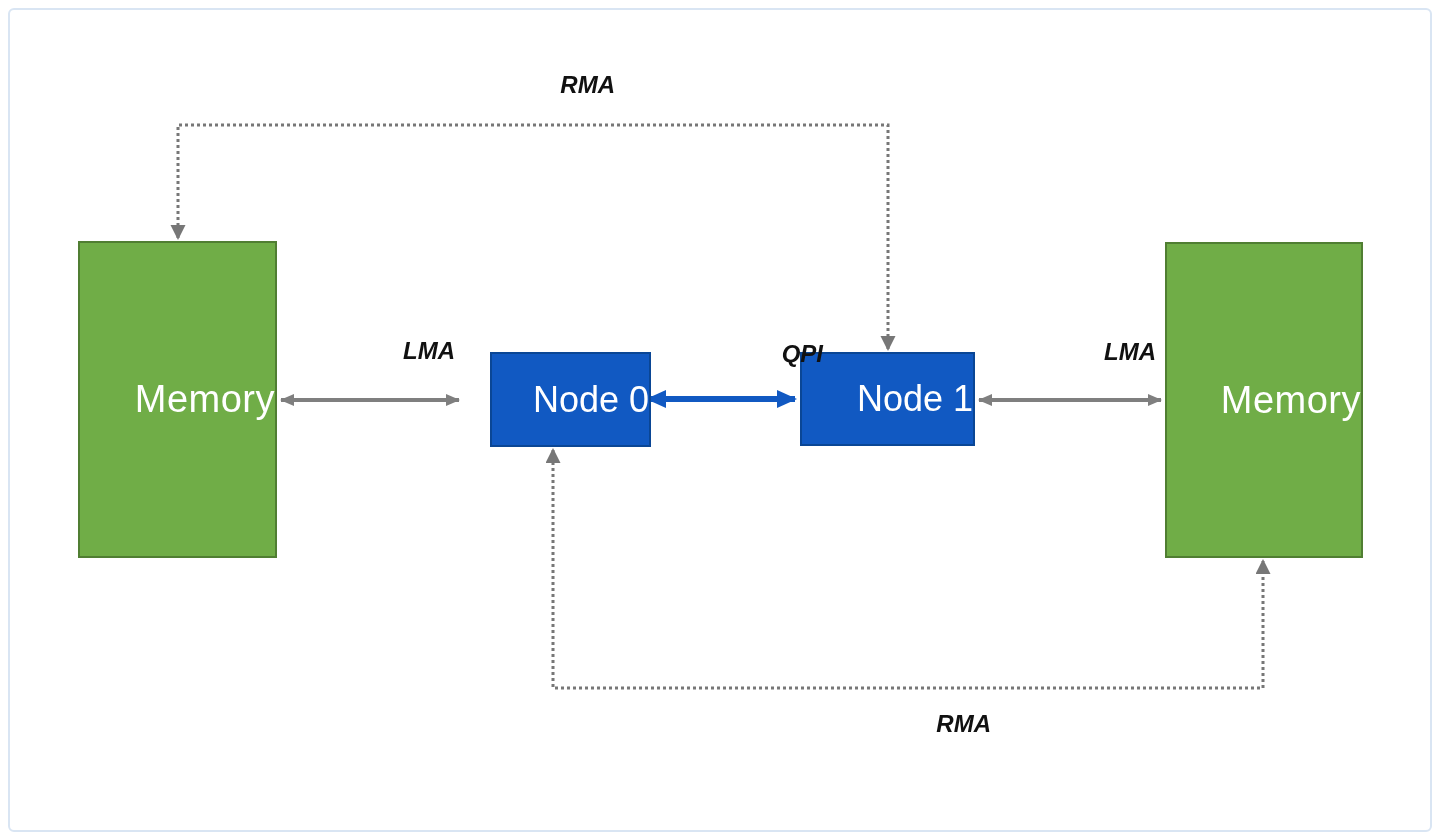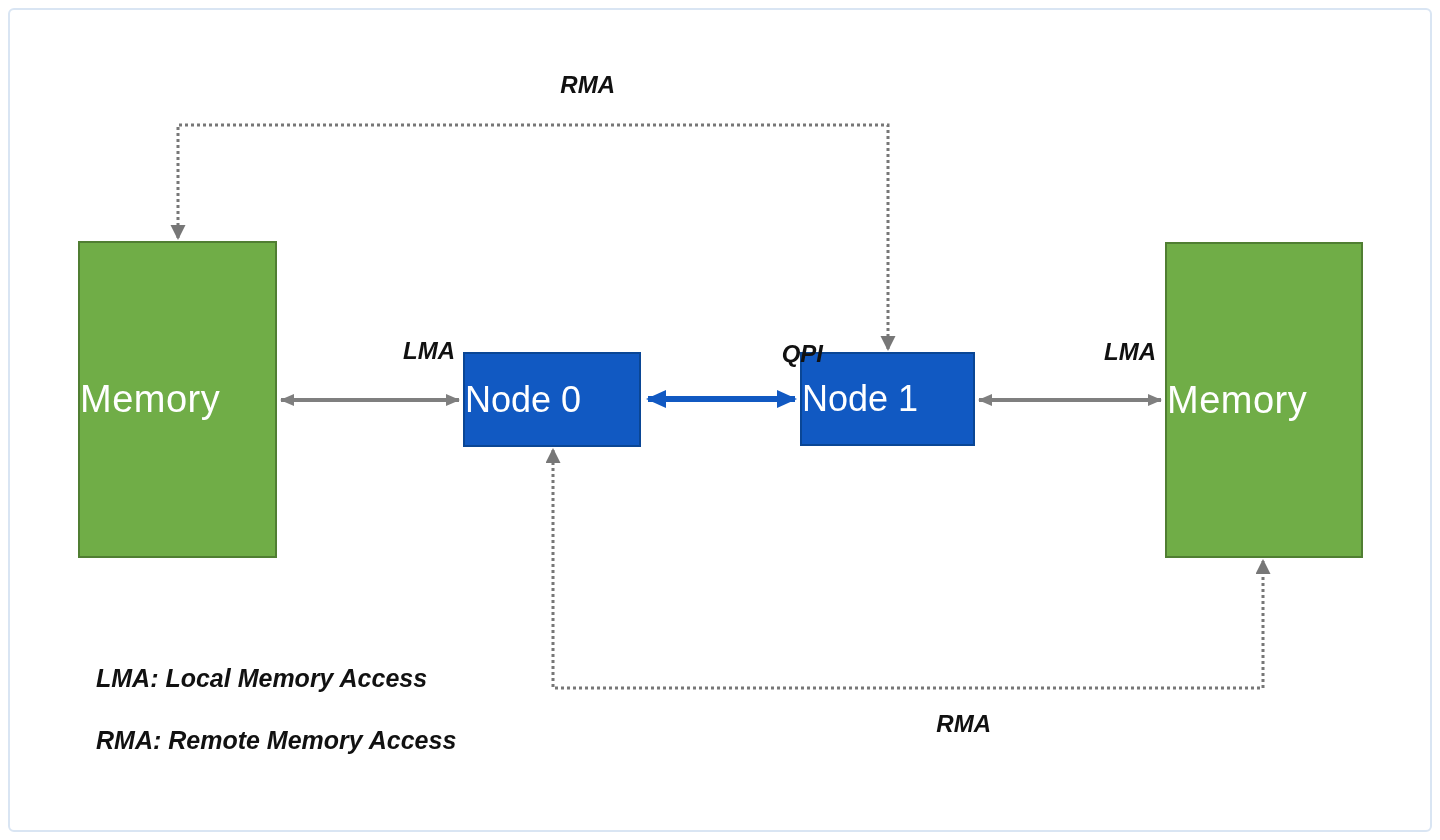--- a/index.html
+++ b/index.html
@@ -36,37 +36,37 @@
   }
   .connector-layer {
     position: absolute;
     left: 0; top: 0;
     width: 1440px; height: 840px;
   }
   .box {
     position: absolute;
     display: flex;
     align-items: center;
-    justify-content: flex-start;
+    justify-content: flex-end;
     color: var(--box-text);
   }
   .memory-box {
     background: var(--memory-fill);
     border: 2px solid var(--memory-border);
     font-size: 38px;
     letter-spacing: 0.5px;
   }
   .node-box {
     background: var(--node-fill);
     border: 2px solid var(--node-border);
     font-size: 36px;
   }
   #memory-left  { left: 78px;   top: 241px; width: 199px; height: 317px; }
   #memory-right { left: 1165px; top: 242px; width: 198px; height: 316px; }
-  #node-0 { left: 463px; top: 352px; width: 178px; height: 95px; }
+  #node-0 { left: 490px; top: 352px; width: 161px; height: 95px; }
   #node-1 { left: 800px; top: 352px; width: 175px; height: 94px; }
 
   .edge-label {
     position: absolute;
     width: 160px;
     text-align: right;
     font-size: 24px;
     font-weight: bold;
     font-style: italic;
     color: var(--label-text);
@@ -144,17 +144,13 @@
   <div class="edge-label" id="lbl-lma-left">LMA</div>
 
   <div class="edge-label" id="lbl-qpi">QPI</div>
 
   <div class="edge-label" id="lbl-lma-right">LMA</div>
 
   <div class="edge-label" id="lbl-rma-top">RMA</div>
 
   <div class="edge-label" id="lbl-rma-bottom">RMA</div>
 
-  <div class="legend">
-    <p class="legend-line">LMA: Local Memory Access</p>
-    <p class="legend-line">RMA: Remote Memory Access</p>
-  </div>
 </div>
 
 </body></html>

